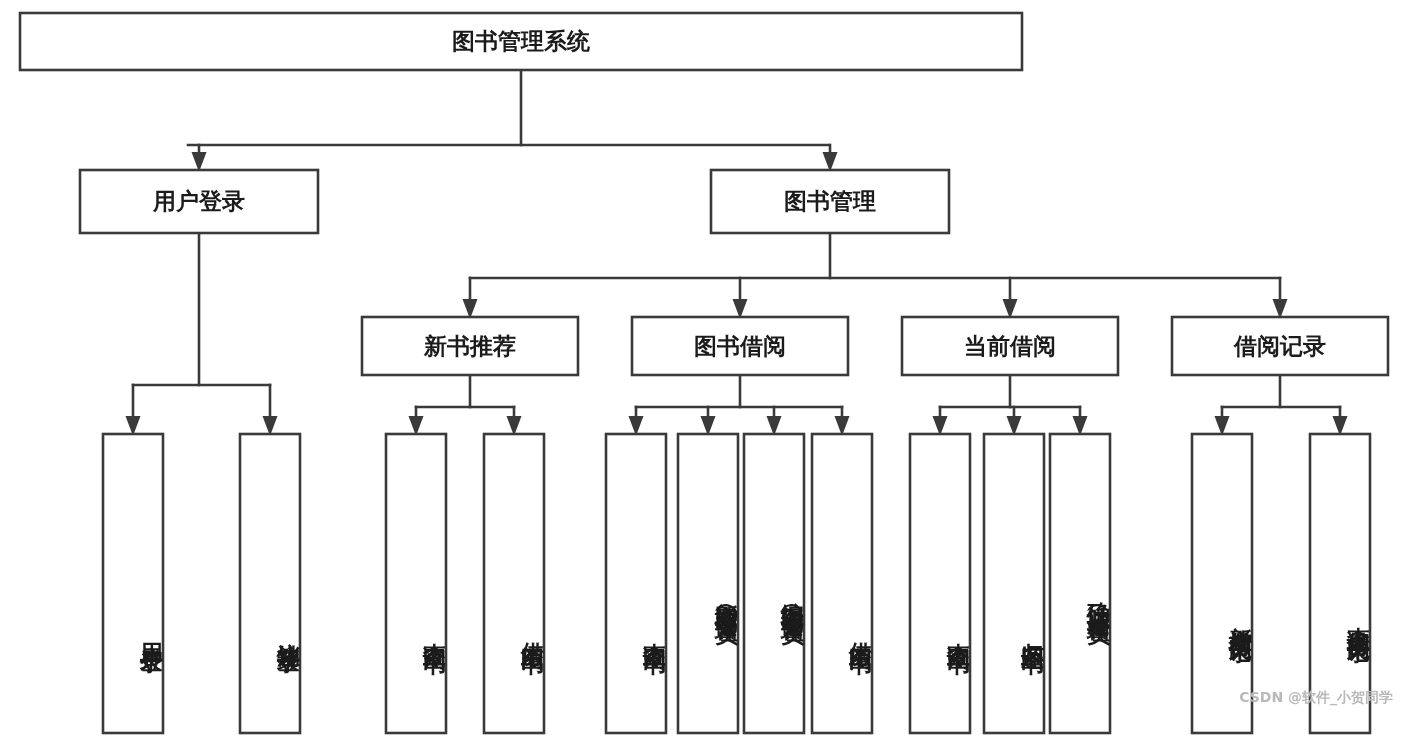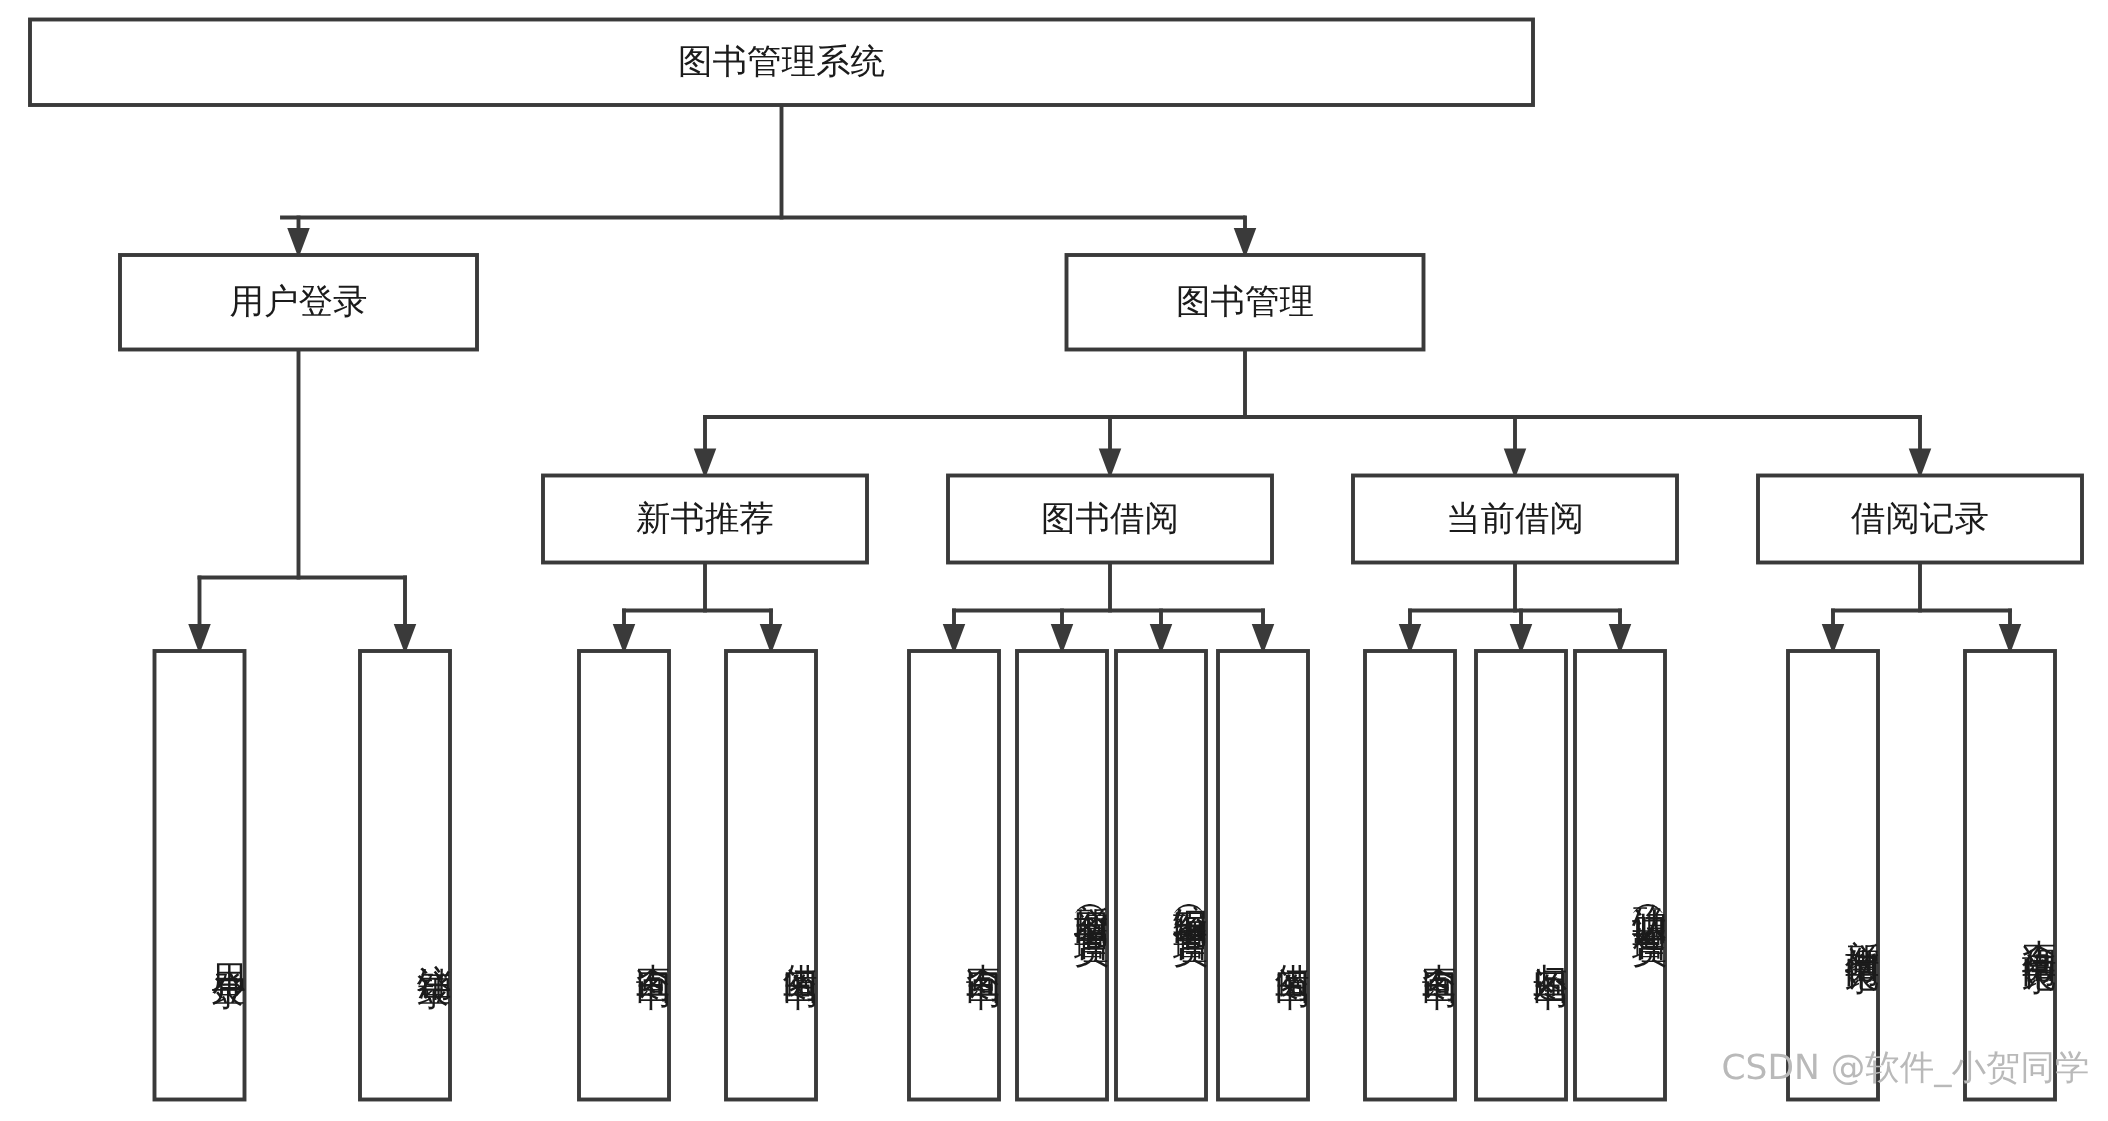--- a/index.html
+++ b/index.html
@@ -11,20 +11,21 @@
     width: 1405px;
     height: 747px;
     font-family: "DejaVu Sans", "Liberation Sans", sans-serif;
     overflow: hidden;
   }
   #diagram-root {
     position: relative;
     width: 1405px;
     height: 727px;
     background: #ffffff;
+    font-weight: bold;
   }
   svg#tree-svg {
     position: absolute;
     left: 0;
     top: 0;
     width: 1405px;
     height: 747px;
     display: block;
   }
   .node-box {
@@ -60,23 +61,23 @@
     line-height: 1;
     white-space: nowrap;
     display: flex;
     align-items: flex-start;
     justify-content: center;
     pointer-events: none;
   }
   .watermark {
     position: absolute;
     right: 12px;
-    bottom: 0;
+    bottom: 20px;
     font-family: "DejaVu Sans", "Liberation Sans", sans-serif;
-    font-size: 23px;
+    font-size: 14px;
     color: #b9b9b9;
     white-space: nowrap;
     user-select: none;
   }
 </style>
 </head>
 <body>
 
 <div id="diagram-root">
 

